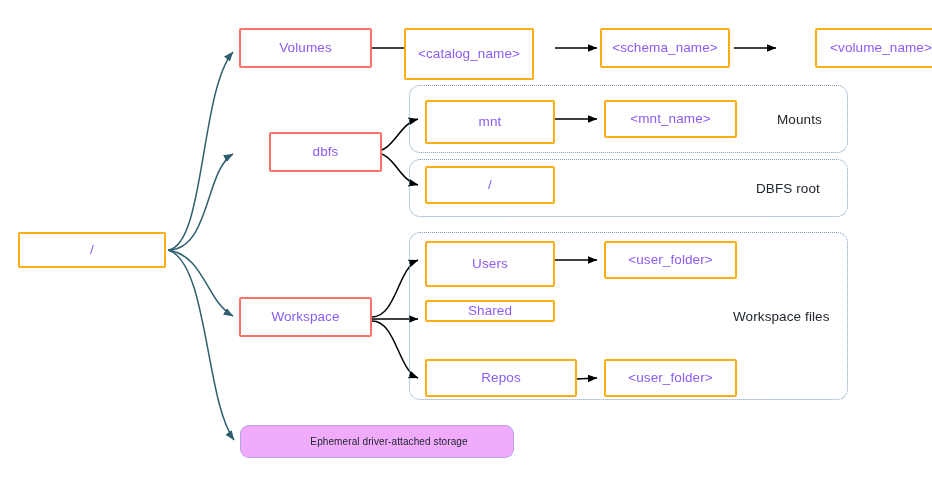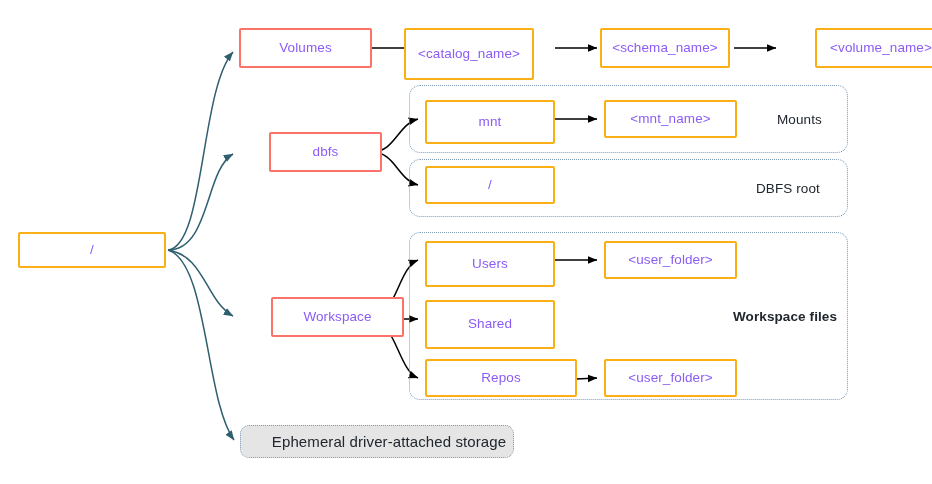--- a/index.html
+++ b/index.html
@@ -64,23 +64,23 @@
     z-index: 2;
   }
   .ephemeral {
     position: absolute;
     box-sizing: border-box;
     border: 1.6px dotted #7E9CB8;
     border-radius: 9px;
     display: flex;
     align-items: center;
     justify-content: center;
-    font-size: 15px;
+    font-size: 10px;
     color: #20272e;
-    background: #e5e5e5;
+    background: #f0abfc;
     letter-spacing: 0.1px;
     z-index: 3;
     padding-left: 24px;
   }
 </style>
 </head>
 <body>
 
 <div id="diagram-root">
 
@@ -113,35 +113,35 @@
         <path d="M 555,380 L 597,378" fill="none" stroke="#000000" stroke-width="1.5" marker-end="url(#arrow-black)"></path>
       </g>
   </svg>
 
   <div id="group-layer">
       <div class="group-box" style="left: 409px; top: 85px; width: 439px; height: 68px;"></div>
       <div class="group-label" style="left: 768px; top: 112px; margin-left: 9px;">Mounts</div>
       <div class="group-box" style="left: 409px; top: 159px; width: 439px; height: 58px;"></div>
       <div class="group-label" style="left: 756px; top: 181px; text-align: right;">DBFS root</div>
       <div class="group-box" style="left: 409px; top: 232px; width: 439px; height: 168px;"></div>
-      <div class="group-label" style="left: 733px; top: 309px; font-weight: bold;">Workspace files</div>
+      <div class="group-label" style="left: 733px; top: 309px;">Workspace files</div>
     </div>
   <div id="node-layer">
       <div class="node amber" style="left: 18px; top: 232px; width: 148px; height: 36px;">/</div>
       <div class="node salmon" style="left: 239px; top: 28px; width: 133px; height: 40px;">Volumes</div>
       <div class="node salmon" style="left: 247px; top: 132px; width: 113px; height: 40px; margin-left: 22px;">dbfs</div>
-      <div class="node salmon" style="left: 239px; top: 297px; width: 133px; height: 40px; margin-left: 32px;">Workspace</div>
+      <div class="node salmon" style="left: 239px; top: 297px; width: 133px; height: 40px;">Workspace</div>
       <div class="node amber" style="left: 404px; top: 28px; width: 130px; height: 52px;">&lt;catalog_name&gt;</div>
       <div class="node amber" style="left: 600px; top: 28px; width: 130px; height: 40px;">&lt;schema_name&gt;</div>
       <div class="node amber" style="left: 783px; top: 28px; width: 132px; height: 40px; margin-left: 32px;">&lt;volume_name&gt;</div>
       <div class="node amber" style="left: 425px; top: 100px; width: 130px; height: 44px;">mnt</div>
       <div class="node amber" style="left: 604px; top: 100px; width: 133px; height: 38px;">&lt;mnt_name&gt;</div>
       <div class="node amber" style="left: 425px; top: 166px; width: 130px; height: 38px;">/</div>
       <div class="node amber" style="left: 425px; top: 241px; width: 130px; height: 46px;">Users</div>
       <div class="node amber" style="left: 604px; top: 241px; width: 133px; height: 38px;">&lt;user_folder&gt;</div>
-      <div class="node amber" style="left: 425px; top: 300px; width: 130px; height: 49px;">Shared</div>
+      <div class="node amber" style="left: 425px; top: 300px; width: 130px; height: 22px;">Shared</div>
       <div class="node amber" style="left: 425px; top: 359px; width: 152px; height: 38px;">Repos</div>
       <div class="node amber" style="left: 604px; top: 359px; width: 133px; height: 38px;">&lt;user_folder&gt;</div>
     </div>
 
   <div class="ephemeral" id="ephemeral-node" style="left: 240px; top: 425px; width: 274px; height: 33px;">Ephemeral driver-attached storage</div>
 
 </div>
 
 </body></html>

